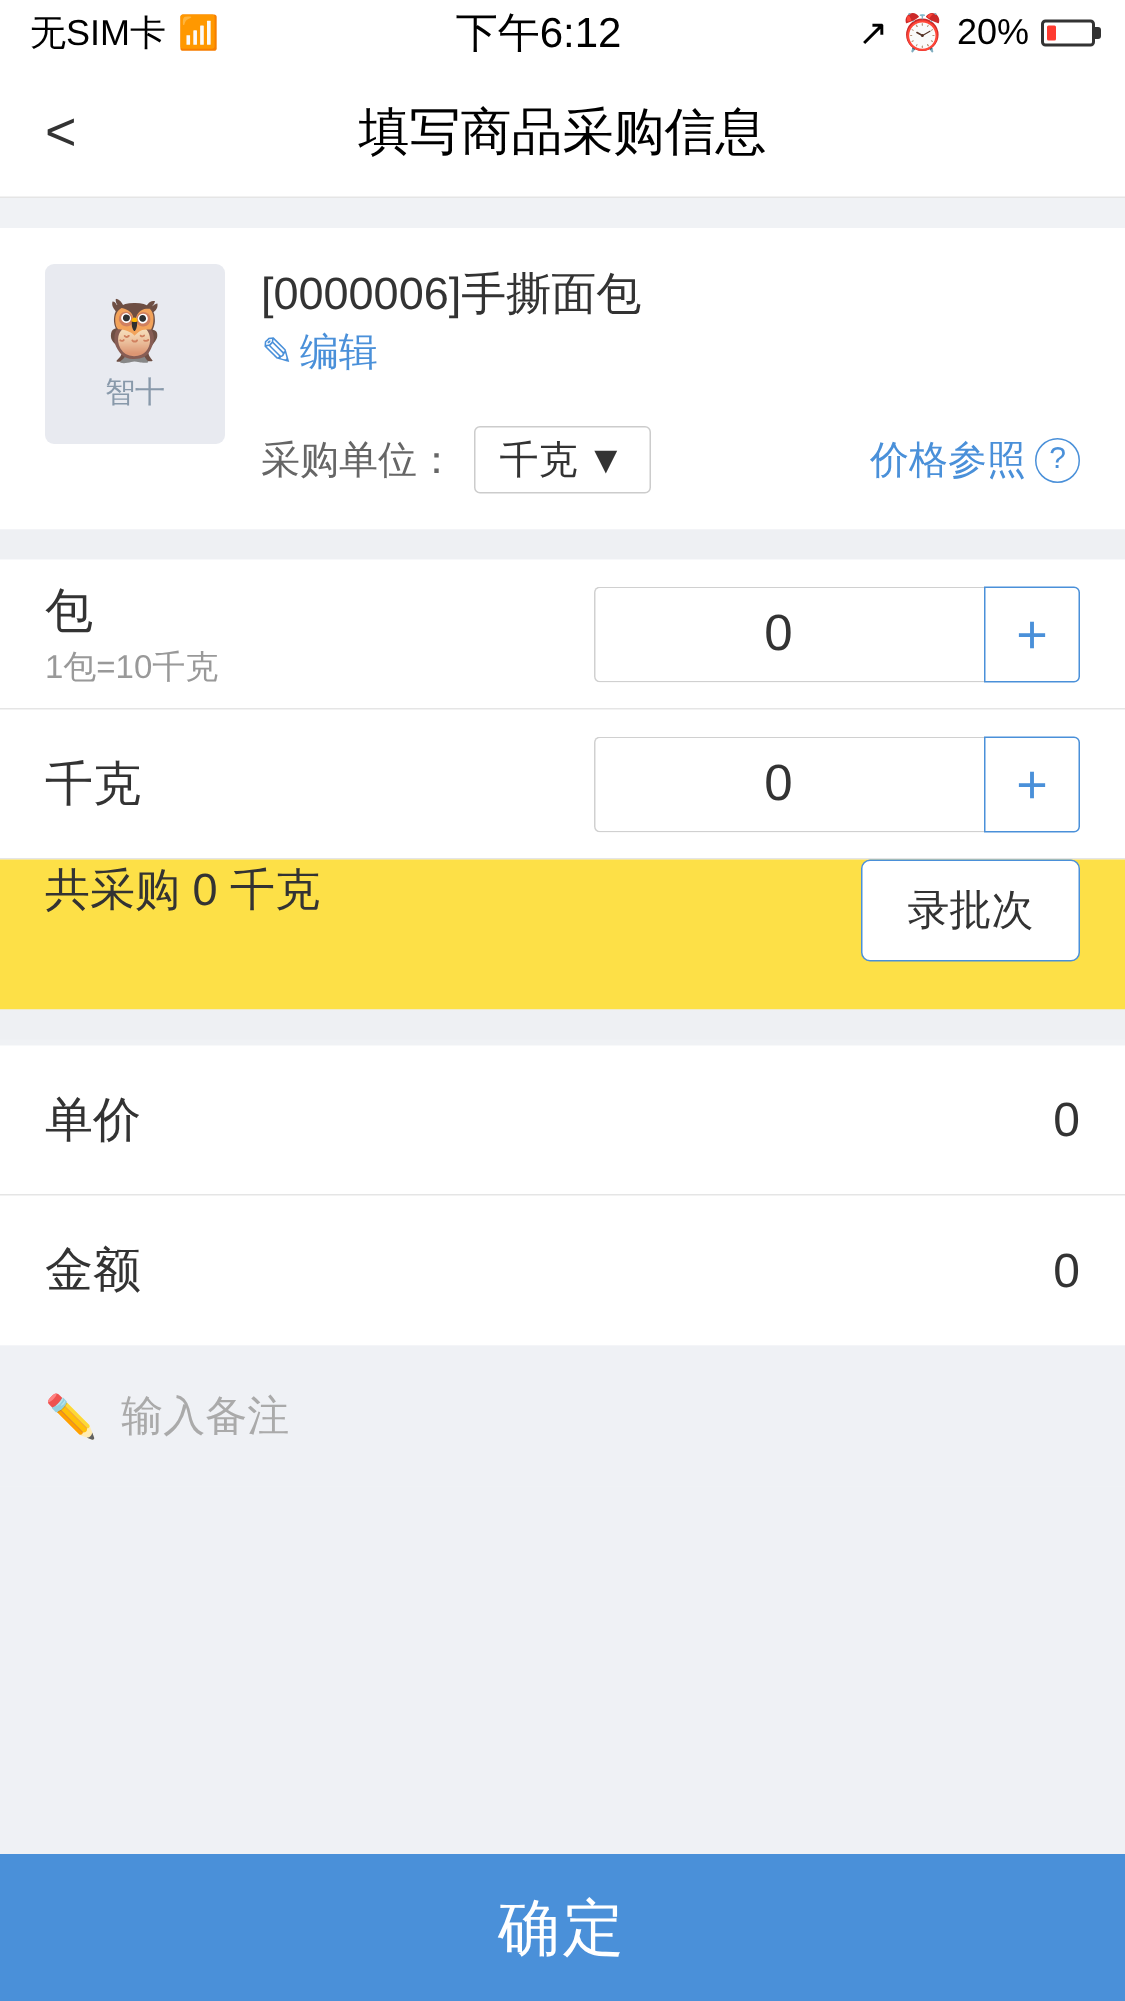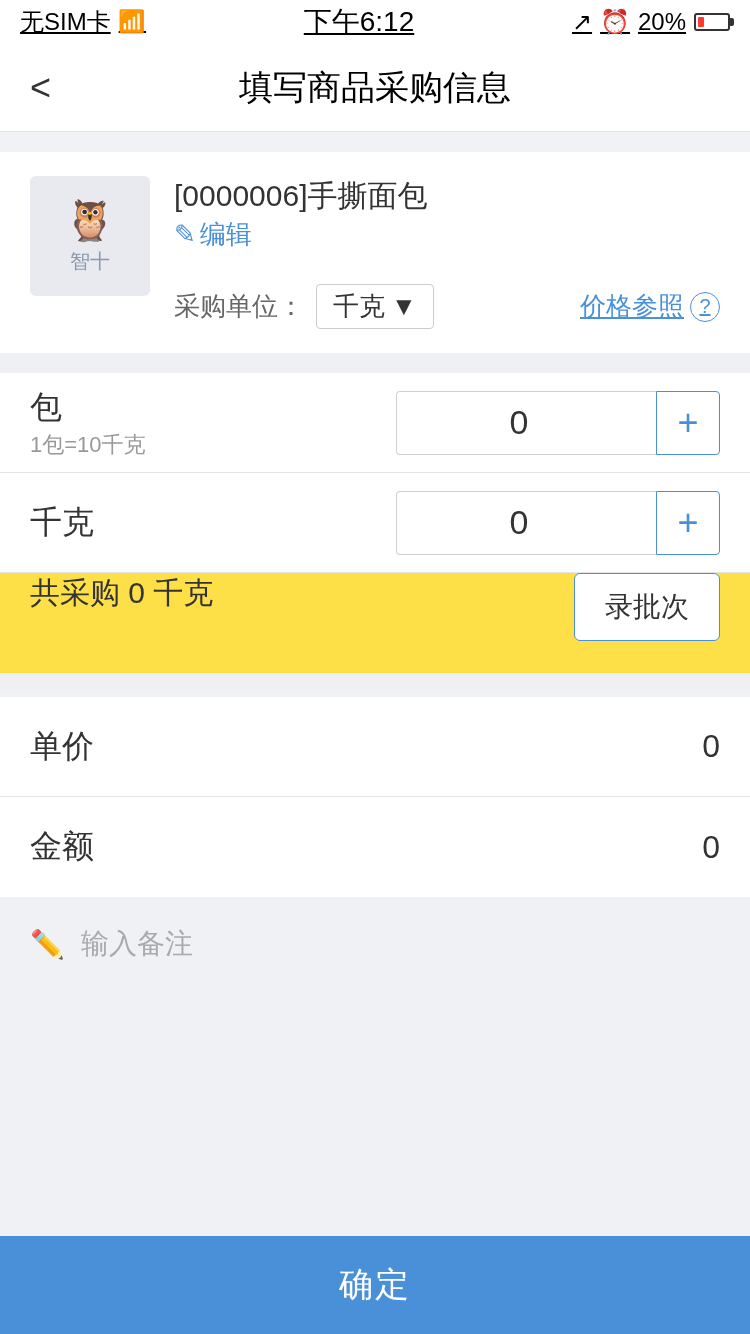--- a/index.html
+++ b/index.html
@@ -17,21 +17,20 @@
     .status-bar {
       width: 100%;
       height: 44px;
       background: #fff;
       display: flex;
       align-items: center;
       justify-content: space-between;
       padding: 16px 20px;
       font-size: 24px;
       color: #000;
-      text-decoration: underline;
     }
     .status-left {
       display: flex;
       align-items: center;
       gap: 8px;
       font-size: 24px;
     }
     .status-center {
       font-size: 28px;
       font-weight: 500;
@@ -175,21 +174,20 @@
       gap: 6px;
       cursor: pointer;
     }
     .price-ref {
       font-size: 26px;
       color: #4a90d9;
       cursor: pointer;
       display: flex;
       align-items: center;
       gap: 6px;
-      text-decoration: underline;
     }
 
     
     .divider-block {
       width: 100%;
       height: 20px;
       background: #eef0f3;
     }
 
     
@@ -322,21 +320,21 @@
 
     
     .confirm-btn {
       position: fixed;
       bottom: 0;
       left: 0;
       width: 750px;
       height: 98px;
       background: #4a90d9;
       color: #fff;
-      font-size: 34px;
+      font-size: 41px;
       border: none;
       cursor: pointer;
       display: flex;
       align-items: center;
       justify-content: center;
       letter-spacing: 2px;
     }
 
     .wifi-icon { font-size: 22px; }
   </style>

